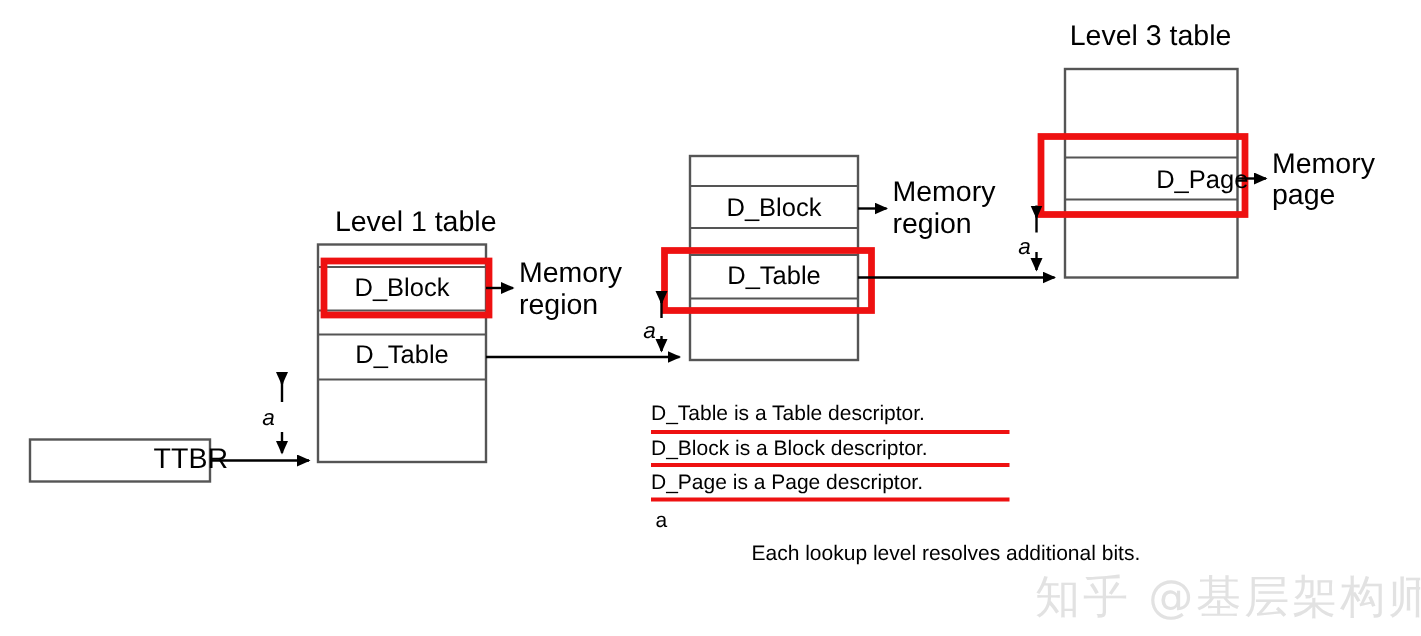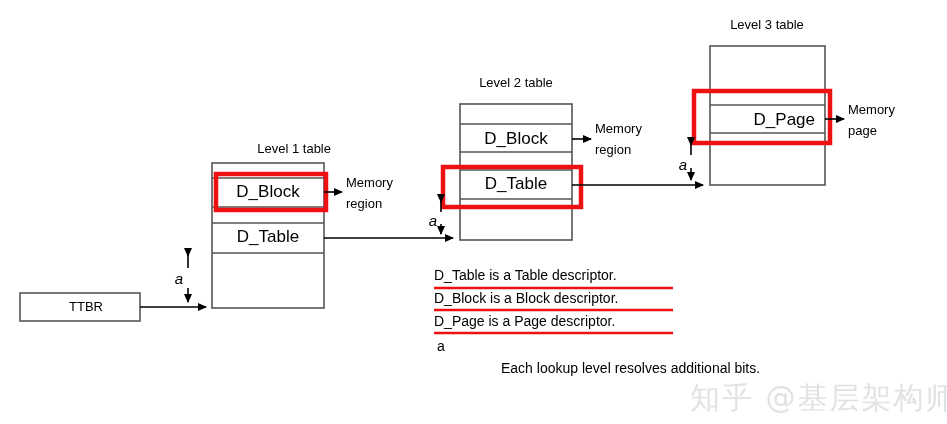--- a/index.html
+++ b/index.html
@@ -18,21 +18,21 @@
   #svg-layer {
     position: absolute;
     left: 0;
     top: 0;
     width: 947px;
     height: 424px;
   }
   .lbl {
     position: absolute;
     font-family: "Liberation Sans", sans-serif;
-    font-size: 13px;
+    font-size: 19px;
     color: #000000;
     white-space: pre;
     line-height: 21px;
   }
   .cellText {
     position: absolute;
     font-family: "Liberation Sans", sans-serif;
     font-size: 17px;
     color: #000000;
     text-align: center;
@@ -127,38 +127,37 @@
       <line x1="691" y1="145" x2="691" y2="137" stroke="#000000" stroke-width="1.6" marker-end="url(#arrowUp)" transform="rotate(180 691 141)"></line>
       <line x1="691" y1="141" x2="691" y2="155" stroke="#000000" stroke-width="1.6"></line>
       <line x1="691" y1="168" x2="691" y2="180" stroke="#000000" stroke-width="1.6" marker-end="url(#arrowBlack)"></line>
     </g>
 
     <line x1="434" y1="288" x2="673" y2="288" stroke="#ee1111" stroke-width="2.6"></line>
     <line x1="434" y1="310" x2="673" y2="310" stroke="#ee1111" stroke-width="2.6"></line>
     <line x1="434" y1="333" x2="673" y2="333" stroke="#ee1111" stroke-width="2.6"></line>
   </svg>
 
-  <div class="lbl" style="left:20px; top:296px; width:132px; text-align:center;">TTBR</div>
+  <div class="lbl" style="left:20px; top:296px; width:132px; text-align:right;">TTBR</div>
 
   <div class="lbl" style="left:205px; top:138px; width:126px; text-align:right;">Level 1 table</div>
   <div class="cellText" style="left:212px; top:182px; width:112px;">D_Block</div>
   <div class="cellText" style="left:212px; top:227px; width:112px;">D_Table</div>
   <div class="lbl" style="left: 172px; top: 268px; width: 14px; text-align: center; font-style: italic; font-size: 15px;">a</div>
   <div class="lbl" style="left:346px; top:172px;">Memory</div>
   <div class="lbl" style="left:346px; top:193px;">region</div>
 
-  <div class="lbl" style="left:453px; top:72px; width:126px; text-align:center;">Level 2 table</div>
   <div class="cellText" style="left:460px; top:129px; width:112px;">D_Block</div>
   <div class="cellText" style="left:460px; top:174px; width:112px;">D_Table</div>
   <div class="lbl" style="left: 426px; top: 210px; width: 14px; text-align: center; font-style: italic; font-size: 15px;">a</div>
   <div class="lbl" style="left:595px; top:118px;">Memory</div>
   <div class="lbl" style="left:595px; top:139px;">region</div>
 
   <div class="lbl" style="left:704px; top:14px; width:126px; text-align:center;">Level 3 table</div>
-  <div class="cellText" style="left:700px; top:110px; width:115px;text-align:right;">D_Page</div>
+  <div class="cellText" style="left:744px; top:110px; width:115px;">D_Page</div>
   <div class="lbl" style="left: 676px; top: 154px; width: 14px; text-align: center; font-style: italic; font-size: 15px;">a</div>
   <div class="lbl" style="left:848px; top:99px;">Memory</div>
   <div class="lbl" style="left:848px; top:120px;">page</div>
 
   <div class="legend-line" style="left:434px; top:267px;">D_Table is a Table descriptor.</div>
   <div class="legend-line" style="left:434px; top:290px;">D_Block is a Block descriptor.</div>
   <div class="legend-line" style="left:434px; top:313px;">D_Page is a Page descriptor.</div>
   <div class="legend-line" style="left:437px; top:338px;">a</div>
   <div class="legend-line" style="left:461px; top:360px;margin-left:40px;">Each lookup level resolves additional bits.</div>
 

